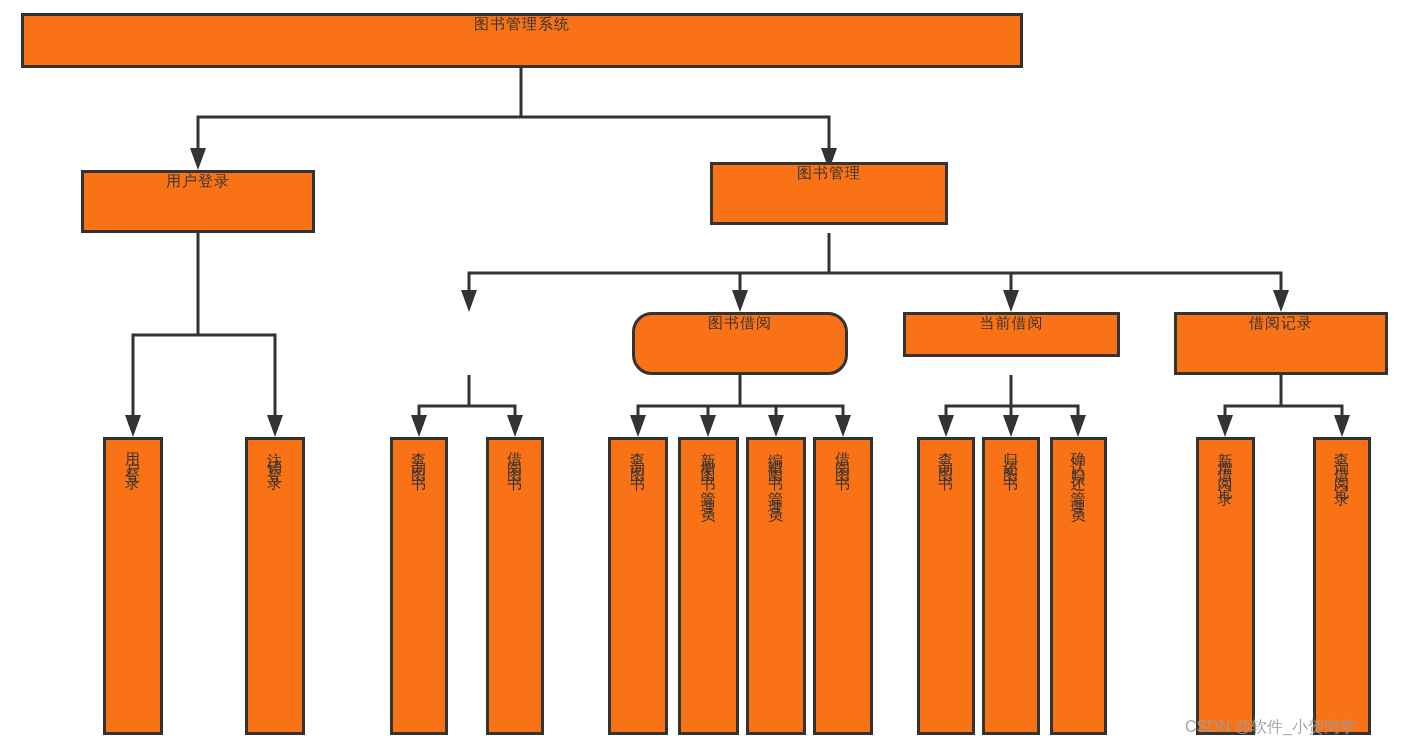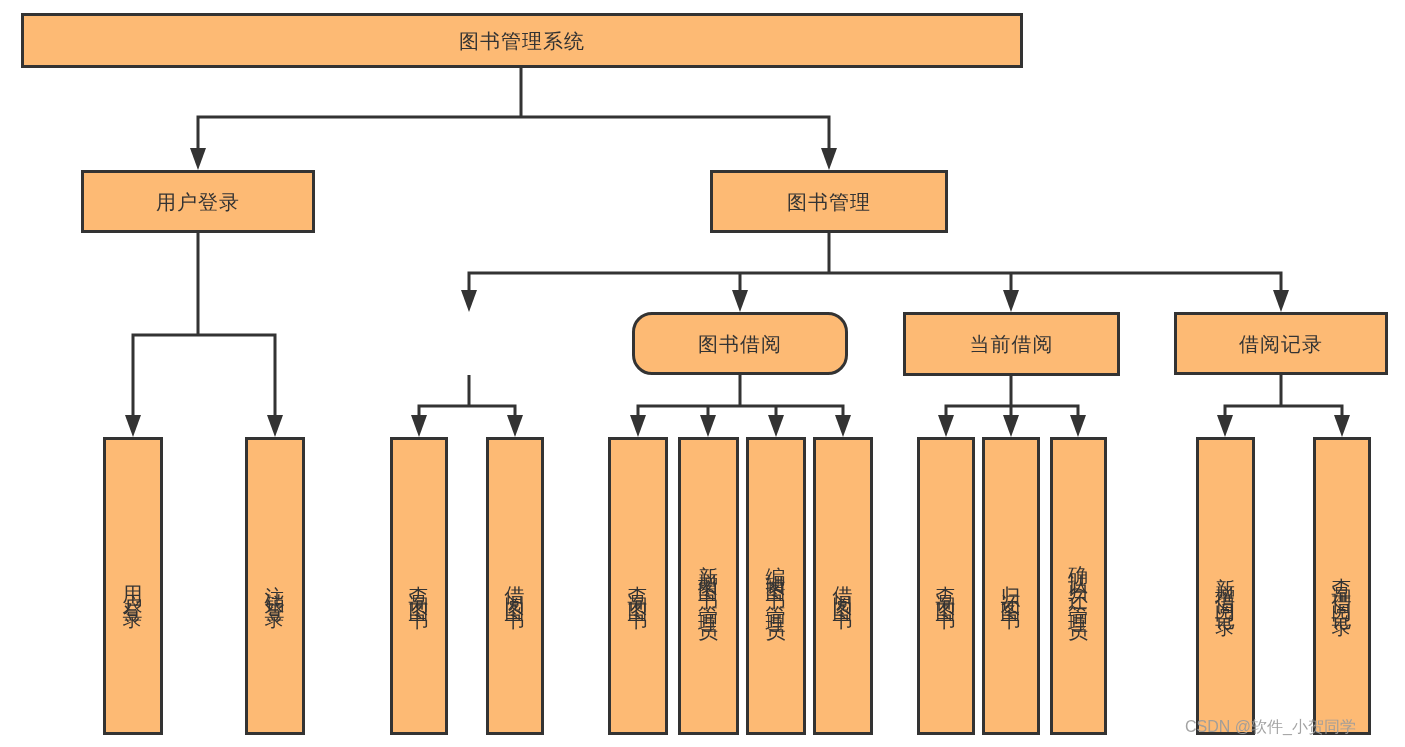--- a/index.html
+++ b/index.html
@@ -15,25 +15,24 @@
   .connectors {
     position: absolute;
     left: 0; top: 0;
     width: 1405px; height: 747px;
     pointer-events: none;
   }
   .box {
     position: absolute;
     box-sizing: border-box;
     border: 3px solid #333333;
-    background: #fdba74;
+    background: #f97316;
     display: flex;
-    align-items: center;
     justify-content: center;
-    font-size: 20px;
+    font-size: 15px;
     color: #333333;
     line-height: 1;
   }
   .box.h span { letter-spacing: 1px; white-space: nowrap; }
   .box.v span {
     writing-mode: vertical-rl;
     letter-spacing: 8px;
     white-space: nowrap;
   }
   .watermark {
@@ -95,28 +94,28 @@
     </g>
   </svg>
 
   <div class="box h" style="left:21px; top:13px; width:1002px; height:55px;">
     <span>图书管理系统</span>
   </div>
 
   <div class="box h" style="left:81px; top:170px; width:234px; height:63px;">
     <span>用户登录</span>
   </div>
-  <div class="box h" style="left:710px; top:170px; width:238px; height:63px;">
+  <div class="box h" style="left:710px; top:162px; width:238px; height:63px;">
     <span>图书管理</span>
   </div>
 
   <div class="box h" style="left:632px; top:312px; width:216px; height:63px;border-radius:20px;">
     <span>图书借阅</span>
   </div>
-  <div class="box h" style="left:903px; top:312px; width:217px; height:64px;">
+  <div class="box h" style="left:903px; top:312px; width:217px; height:45px;">
     <span>当前借阅</span>
   </div>
   <div class="box h" style="left:1174px; top:312px; width:214px; height:63px;">
     <span>借阅记录</span>
   </div>
 
   <div class="box v" style="left:103px; top:437px; width:60px; height:298px;">
     <span>用户登录</span>
   </div>
   <div class="box v" style="left:245px; top:437px; width:60px; height:298px;">

